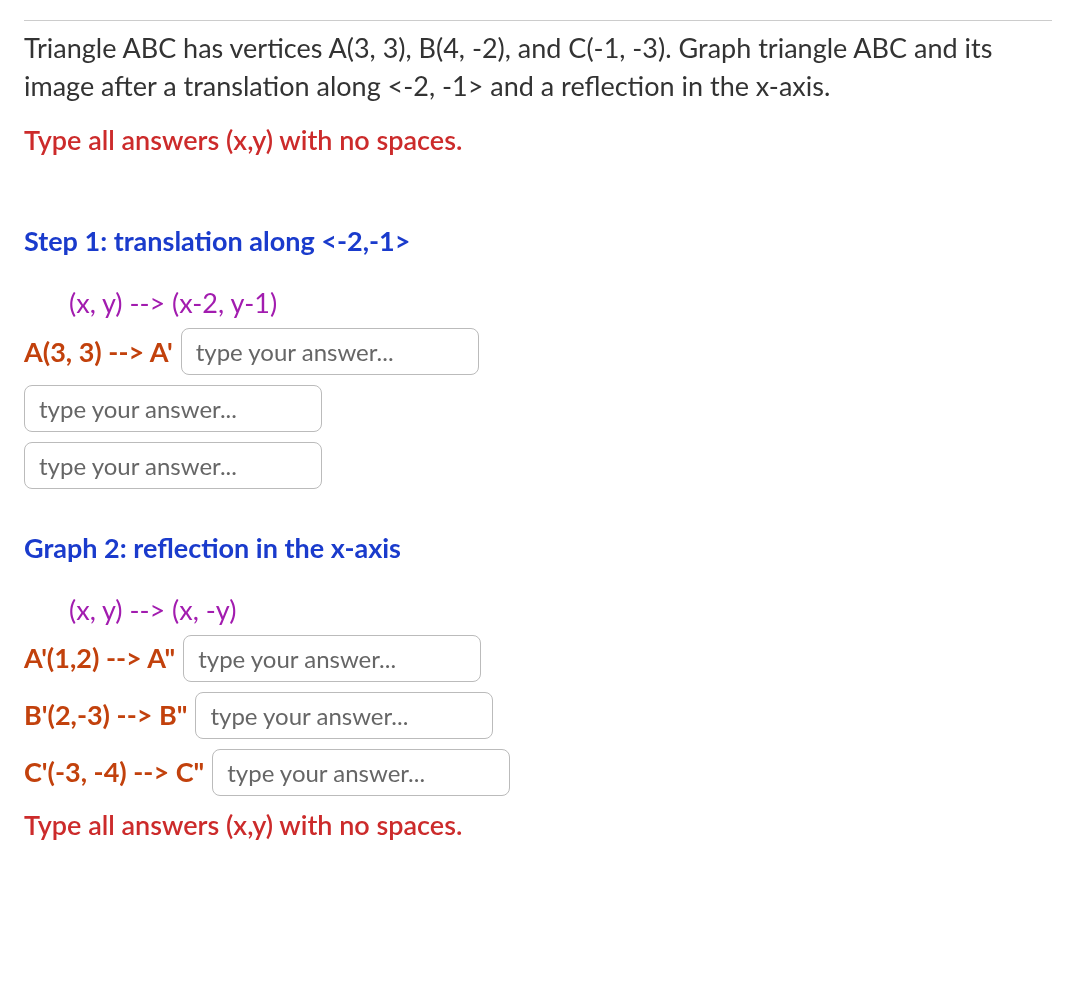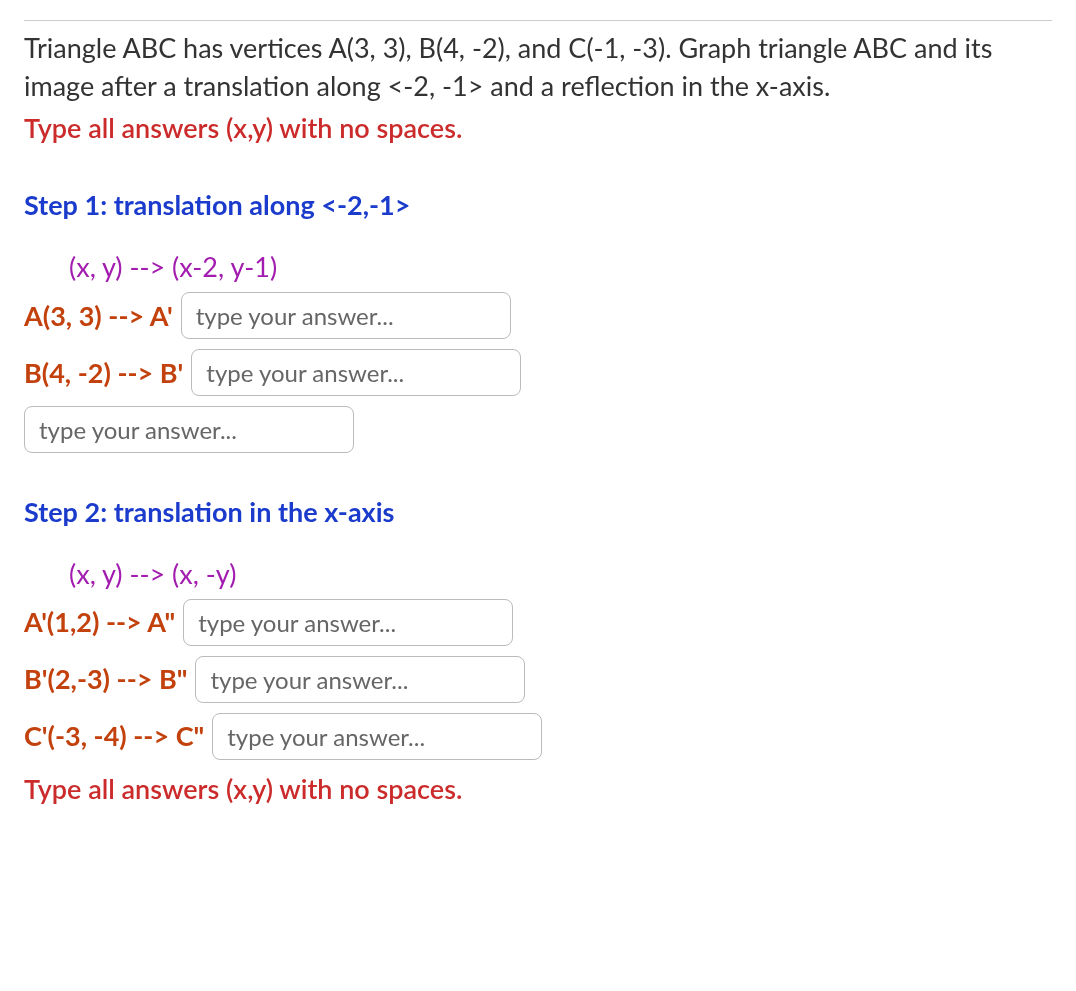--- a/index.html
+++ b/index.html
@@ -15,21 +15,21 @@
       padding: 20px 24px;
       width: 1076px;
       line-height: 1.4;
     }
     .top-border {
       border-top: 1px solid #ccc;
       margin-bottom: 8px;
     }
     .question-text {
       color: #333;
-      margin-bottom: 4px;
+      margin-bottom: 16px;
     }
     .instruction-red {
       color: #cc2b2b;
       font-weight: 600;
       margin-bottom: 28px;
     }
     .step-heading {
       color: #1a3bcc;
       font-weight: 700;
       margin-top: 40px;
@@ -53,28 +53,28 @@
       white-space: nowrap;
       margin-right: 8px;
     }
     .answer-input {
       font-family: inherit;
       font-size: 24px;
       color: #666;
       border: 1px solid #bbb;
       border-radius: 8px;
       padding: 8px 14px;
-      width: 330px;
+      width: 298px;
       background: #fff;
     }
     .answer-input::placeholder {
       color: #666;
     }
     .gap-top {
-      margin-top: 40px;
+      margin-top: 64px;
     }
     .bottom-red {
       color: #cc2b2b;
       font-weight: 600;
       margin-top: 6px;
     }
   </style>
 </head>
 <body>
 
@@ -86,29 +86,28 @@
 <div class="step-heading gap-top">Step 1: translation along &lt;-2,-1&gt;</div>
 
 <div class="rule-blue">(x, y)  --&gt; (x-2, y-1)</div>
 
 <div class="row">
   <span class="label-blue">A(3, 3) --&gt; A'</span>
   <input class="answer-input" type="text" placeholder="type your answer..." style="">
 </div>
 
 <div class="row">
-  <span class="label-blue">B(4, -2) --&gt; B'</span>
   <input class="answer-input" type="text" placeholder="type your answer..." style="">
 </div>
 
 <div class="row">
   <input class="answer-input" type="text" placeholder="type your answer..." style="">
 </div>
 
-<div class="step-heading">Step 2: translation in the x-axis</div>
+<div class="step-heading">Graph 2: reflection in the x-axis</div>
 
 <div class="rule-blue"> (x, y) --&gt; (x, -y)</div>
 
 <div class="row">
   <span class="label-blue">A'(1,2) --&gt; A"</span>
   <input class="answer-input" type="text" placeholder="type your answer..." style="">
 </div>
 
 <div class="row">
   <span class="label-blue">B'(2,-3) --&gt; B"</span>

